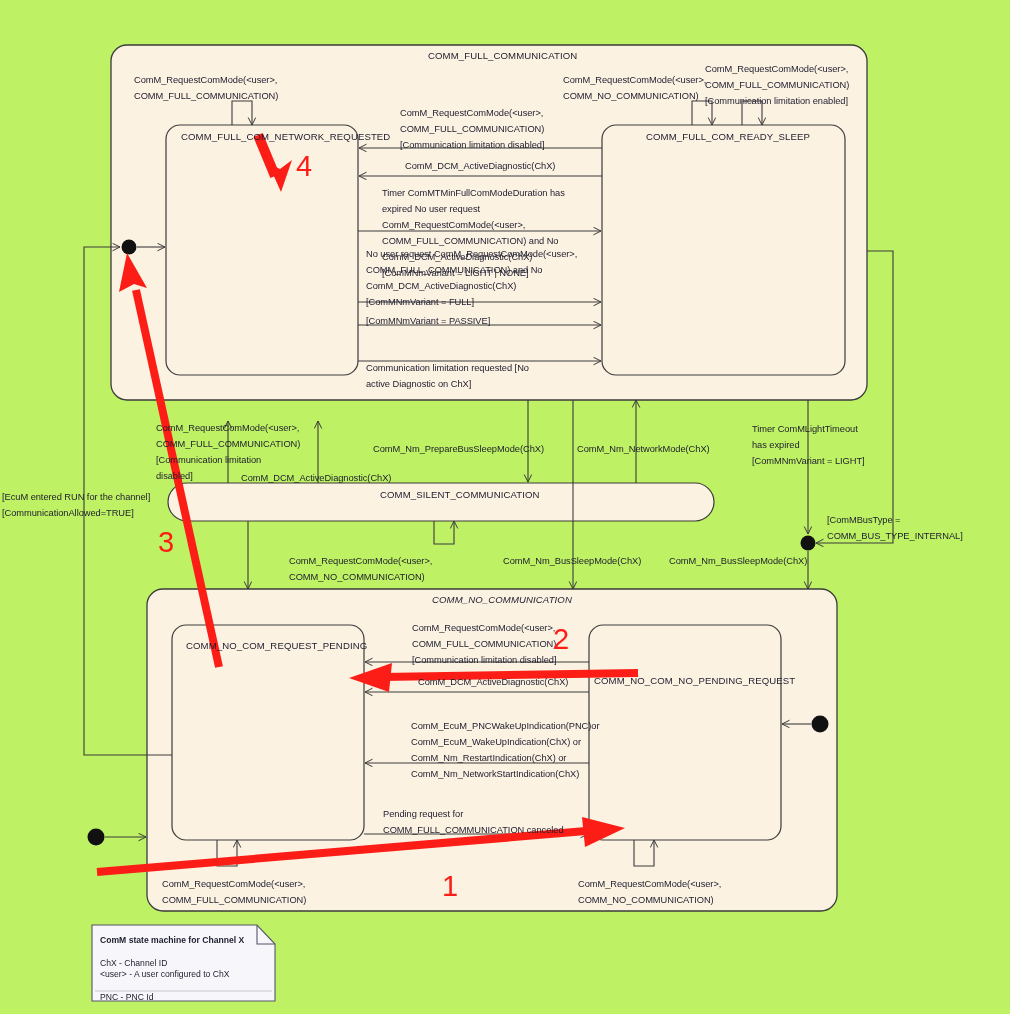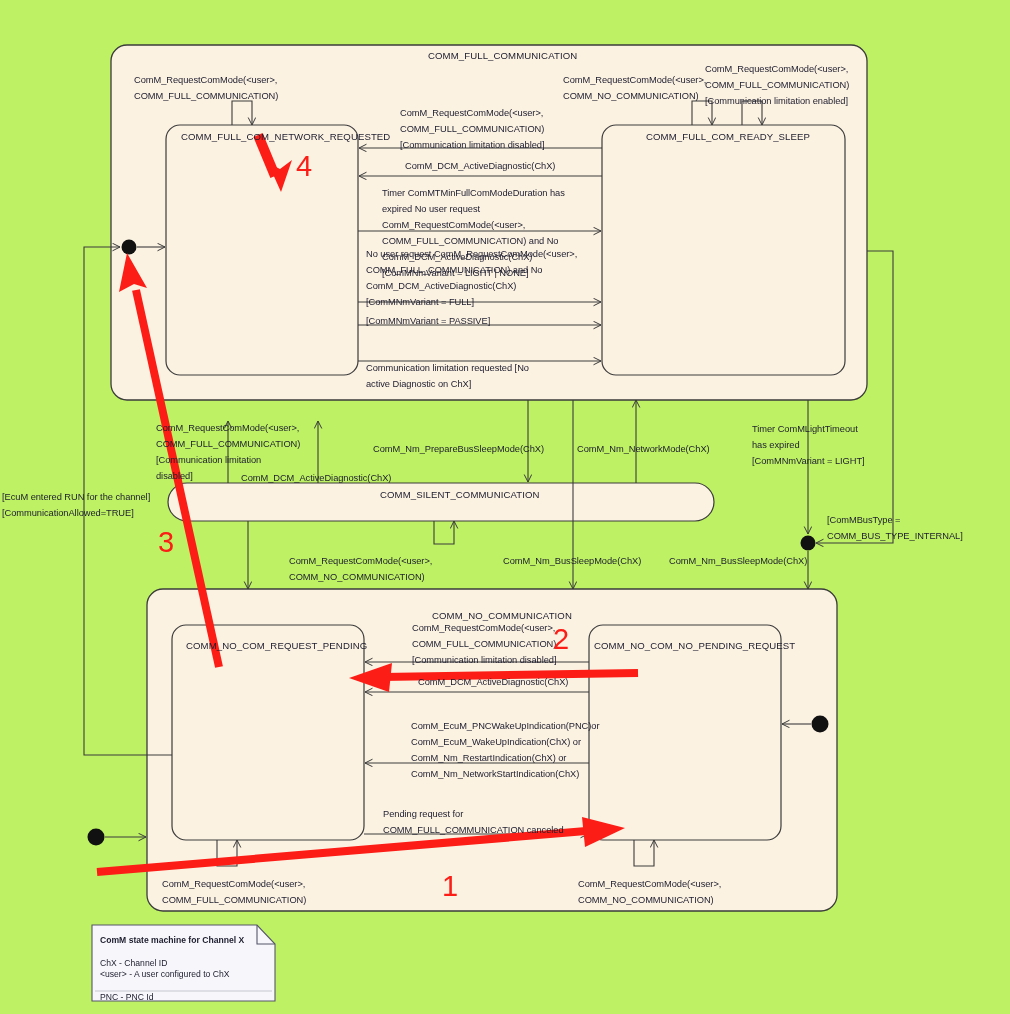--- a/index.html
+++ b/index.html
@@ -171,23 +171,23 @@
     <path d="M257,925 L257,944 L275,944" fill="none" stroke="#55556b" stroke-width="1.1"></path>
     <path d="M95,991 L272,991" stroke="#b9b9c7" stroke-width="0.8"></path>
   </svg>
 
   <div class="statename" style="left:428px; top:50px;">COMM_FULL_COMMUNICATION</div>
   <div class="statename" style="left:173px; top:131px;margin-left:8px;">COMM_FULL_COM_NETWORK_REQUESTED</div>
   <div class="statename" style="left:646px; top:131px;">COMM_FULL_COM_READY_SLEEP</div>
 
   <div class="statename" style="left:380px; top:489px;">COMM_SILENT_COMMUNICATION</div>
 
-  <div class="statename" style="left:432px; top:610px;">COMM_NO_COMMUNICATION</div>
+  <div class="statename" style="left:432px; top:594px;font-style:italic;">COMM_NO_COMMUNICATION</div>
   <div class="statename" style="left:186px; top:640px;">COMM_NO_COM_REQUEST_PENDING</div>
-  <div class="statename" style="left:594px; top:640px;">COMM_NO_COM_NO_PENDING_REQUEST</div>
+  <div class="statename" style="left:594px; top:675px;">COMM_NO_COM_NO_PENDING_REQUEST</div>
 
   <div class="lbl" style="left:134px; top:72px;">ComM_RequestComMode(&lt;user&gt;,
 COMM_FULL_COMMUNICATION)</div>
   <div class="lbl" style="left:563px; top:72px;">ComM_RequestComMode(&lt;user&gt;,
 COMM_NO_COMMUNICATION)</div>
   <div class="lbl" style="left:705px; top:61px;">ComM_RequestComMode(&lt;user&gt;,
 COMM_FULL_COMMUNICATION)
 [Communication limitation enabled]</div>
 
   <div class="lbl" style="left:400px; top:105px;">ComM_RequestComMode(&lt;user&gt;,

